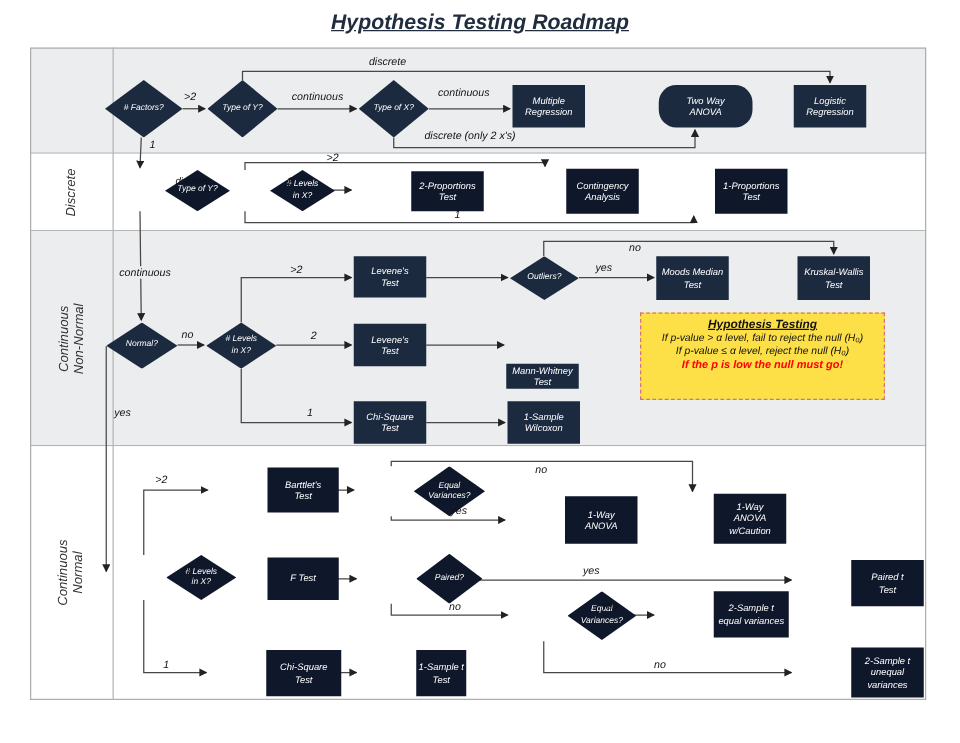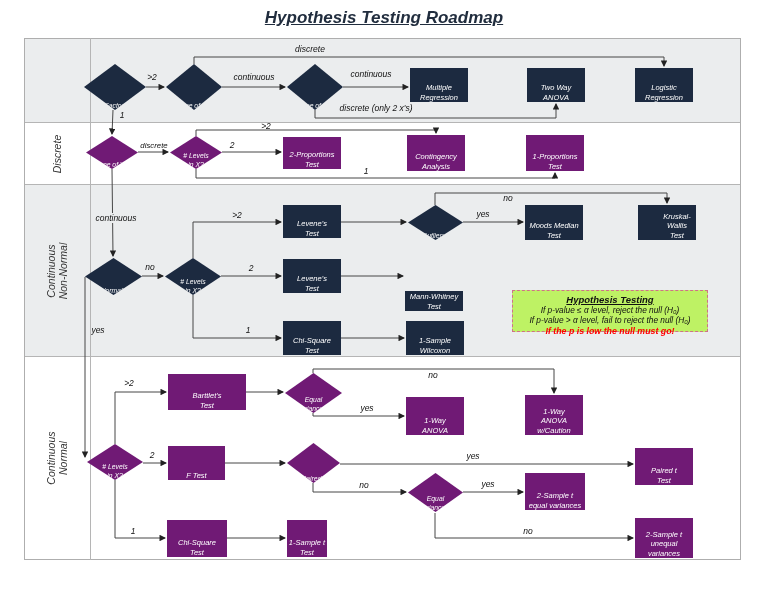--- a/index.html
+++ b/index.html
@@ -6,29 +6,29 @@
   .page{position:relative;width:768px;height:594px;background:#fff;font-family:"Liberation Sans",sans-serif;overflow:hidden;font-style:italic;}
   .title{position:absolute;left:0;top:8px;width:768px;text-align:center;font-size:17px;font-weight:bold;text-decoration:underline;color:#212d3e;margin:0;}
   .frame{position:absolute;left:24px;top:38px;width:717px;height:522px;border:1px solid #aeaeae;box-sizing:border-box;}
   .lane{position:absolute;left:24px;width:717px;box-sizing:border-box;border-bottom:1px solid #b5b5b5;}
   .lane.gray{background:#ebedee;}
   .lane.white{background:#ffffff;}
   .labelcol-border{position:absolute;left:90px;top:38px;width:1px;height:522px;background:#b5b5b5;}
   .lane-label{position:absolute;left:24px;width:66px;display:flex;align-items:center;justify-content:center;}
   .lane-label span{transform:rotate(-90deg);white-space:pre-line;text-align:center;font-size:10.5px;color:#333;line-height:1.15;}
   svg.wires{position:absolute;left:0;top:0;pointer-events:none;}
-  .node{position:absolute;display:flex;align-items:flex-end;justify-content:center;text-align:center;color:#fff;box-sizing:border-box;}
+  .node{position:absolute;display:flex;align-items:center;justify-content:center;text-align:center;color:#fff;box-sizing:border-box;}
   .node .nl{white-space:pre-line;line-height:1.25;}
   .box{font-size:7.5px;}
   .diamond{clip-path:polygon(50% 0,100% 50%,50% 100%,0 50%);font-size:6.8px;}
   .navy{background:#1c2a40;}
-  .slate{background:#701a75;}
+  .slate{background:#0f172a;margin-left:46px;}
   .elabel{position:absolute;transform:translate(-50%,-50%);font-size:8.5px;color:#111;white-space:nowrap;}
   .elabel.masked{background:#ebedee;padding:0 2px;}
-  .callout{position:absolute;left:512px;top:250px;width:196px;height:42px;background:#bef264;border:1px dashed #cf7288;box-sizing:border-box;text-align:center;padding-top:3px;margin-top:40px;}
+  .callout{position:absolute;left:512px;top:250px;width:196px;height:70px;background:#fde047;border:1px dashed #cf7288;box-sizing:border-box;text-align:center;padding-top:3px;}
   .callout .ct{font-size:9.5px;font-weight:bold;text-decoration:underline;color:#111;}
   .callout .cl{font-size:8.3px;color:#111;line-height:1.25;}
   .callout .cr{font-size:8.8px;color:#ff0000;font-weight:bold;line-height:1.3;}
   .copyright{position:absolute;right:28px;top:567px;font-size:9.5px;color:#4a4a4a;}
 </style>
 </head>
 <body>
 
 <div class="page">
 
@@ -102,21 +102,21 @@
   <div class="node diamond navy" style="left:166px;top:64px;width:56px;height:46px;">
       <span class="nl">Type of Y?</span>
     </div>
   <div class="node diamond navy" style="left:287px;top:64px;width:56px;height:46px;">
       <span class="nl">Type of X?</span>
     </div>
   <div class="node box navy" style="left:410px;top:68px;width:58px;height:34px;">
       <span class="nl">Multiple
 Regression</span>
     </div>
-  <div class="node box navy" style="left:527px;top:68px;width:58px;height:34px;">
+  <div class="node box navy" style="left:527px;top:68px;width:75px;height:34px;border-radius:14px;">
       <span class="nl">Two Way
 ANOVA</span>
     </div>
   <div class="node box navy" style="left:635px;top:68px;width:58px;height:34px;">
       <span class="nl">Logistic
 Regression</span>
     </div>
 
   <div class="node diamond slate" style="left:86px;top:136px;width:52px;height:33px;">
       <span class="nl">Type of Y?</span>
@@ -149,21 +149,21 @@
       <span class="nl">Levene's
 Test</span>
     </div>
   <div class="node diamond navy" style="left:408px;top:205px;width:55px;height:35px;">
       <span class="nl">Outliers?</span>
     </div>
   <div class="node box navy" style="left:525px;top:205px;width:58px;height:35px;">
       <span class="nl">Moods Median
 Test</span>
     </div>
-  <div class="node box navy" style="left:638px;top:205px;width:58px;height:35px;padding-left:20px;">
+  <div class="node box navy" style="left:638px;top:205px;width:58px;height:35px;">
       <span class="nl">Kruskal-Wallis
 Test</span>
     </div>
   <div class="node box navy" style="left:283px;top:259px;width:58px;height:34px;">
       <span class="nl">Levene's
 Test</span>
     </div>
   <div class="node box navy" style="left:405px;top:259px;width:58px;height:20px;margin-top:32px;">
       <span class="nl">Mann-Whitney
 Test</span>
@@ -172,30 +172,30 @@
       <span class="nl">Chi-Square
 Test</span>
     </div>
   <div class="node box navy" style="left:406px;top:321px;width:58px;height:34px;">
       <span class="nl">1-Sample
 Wilcoxon</span>
     </div>
 
   <div class="callout">
     <div class="ct">Hypothesis Testing</div>
+    <div class="cl">If p-value &gt; α level, fail to reject the null (H₀)</div>
     <div class="cl">If p-value ≤ α level, reject the null (H₀)</div>
-    <div class="cl">If p-value &gt; α level, fail to reject the null (H₀)</div>
     <div class="cr">If the p is low the null must go!</div>
   </div>
 
   <div class="node diamond slate" style="left:87px;top:444px;width:56px;height:36px;">
       <span class="nl"># Levels
 in X?</span>
     </div>
-  <div class="node box slate" style="left:168px;top:374px;width:78px;height:36px;">
+  <div class="node box slate" style="left:168px;top:374px;width:57px;height:36px;">
       <span class="nl">Barttlet's
 Test</span>
     </div>
   <div class="node diamond slate" style="left:285px;top:373px;width:57px;height:40px;">
       <span class="nl">Equal
 Variances?</span>
     </div>
   <div class="node box slate" style="left:406px;top:397px;width:58px;height:38px;">
       <span class="nl">1-Way
 ANOVA</span>

